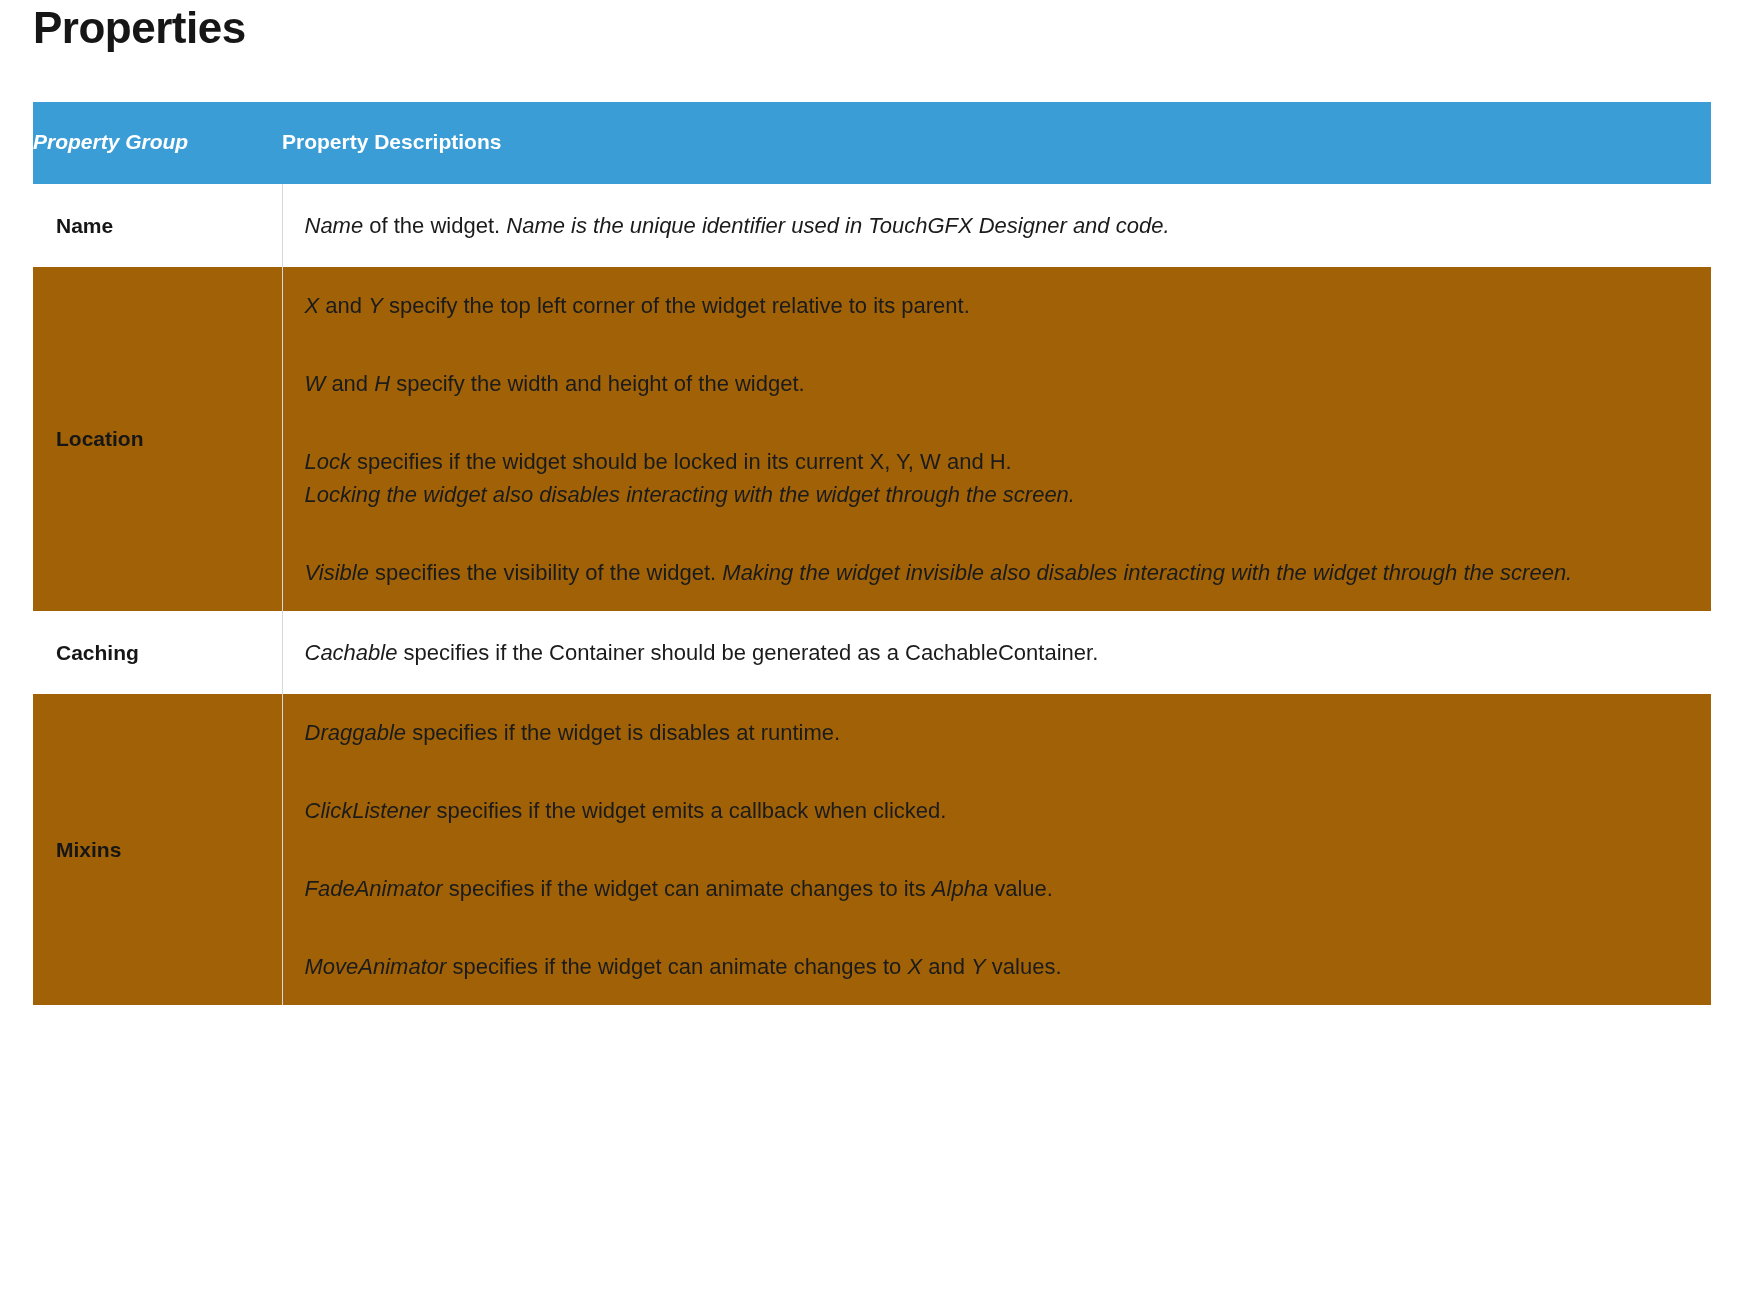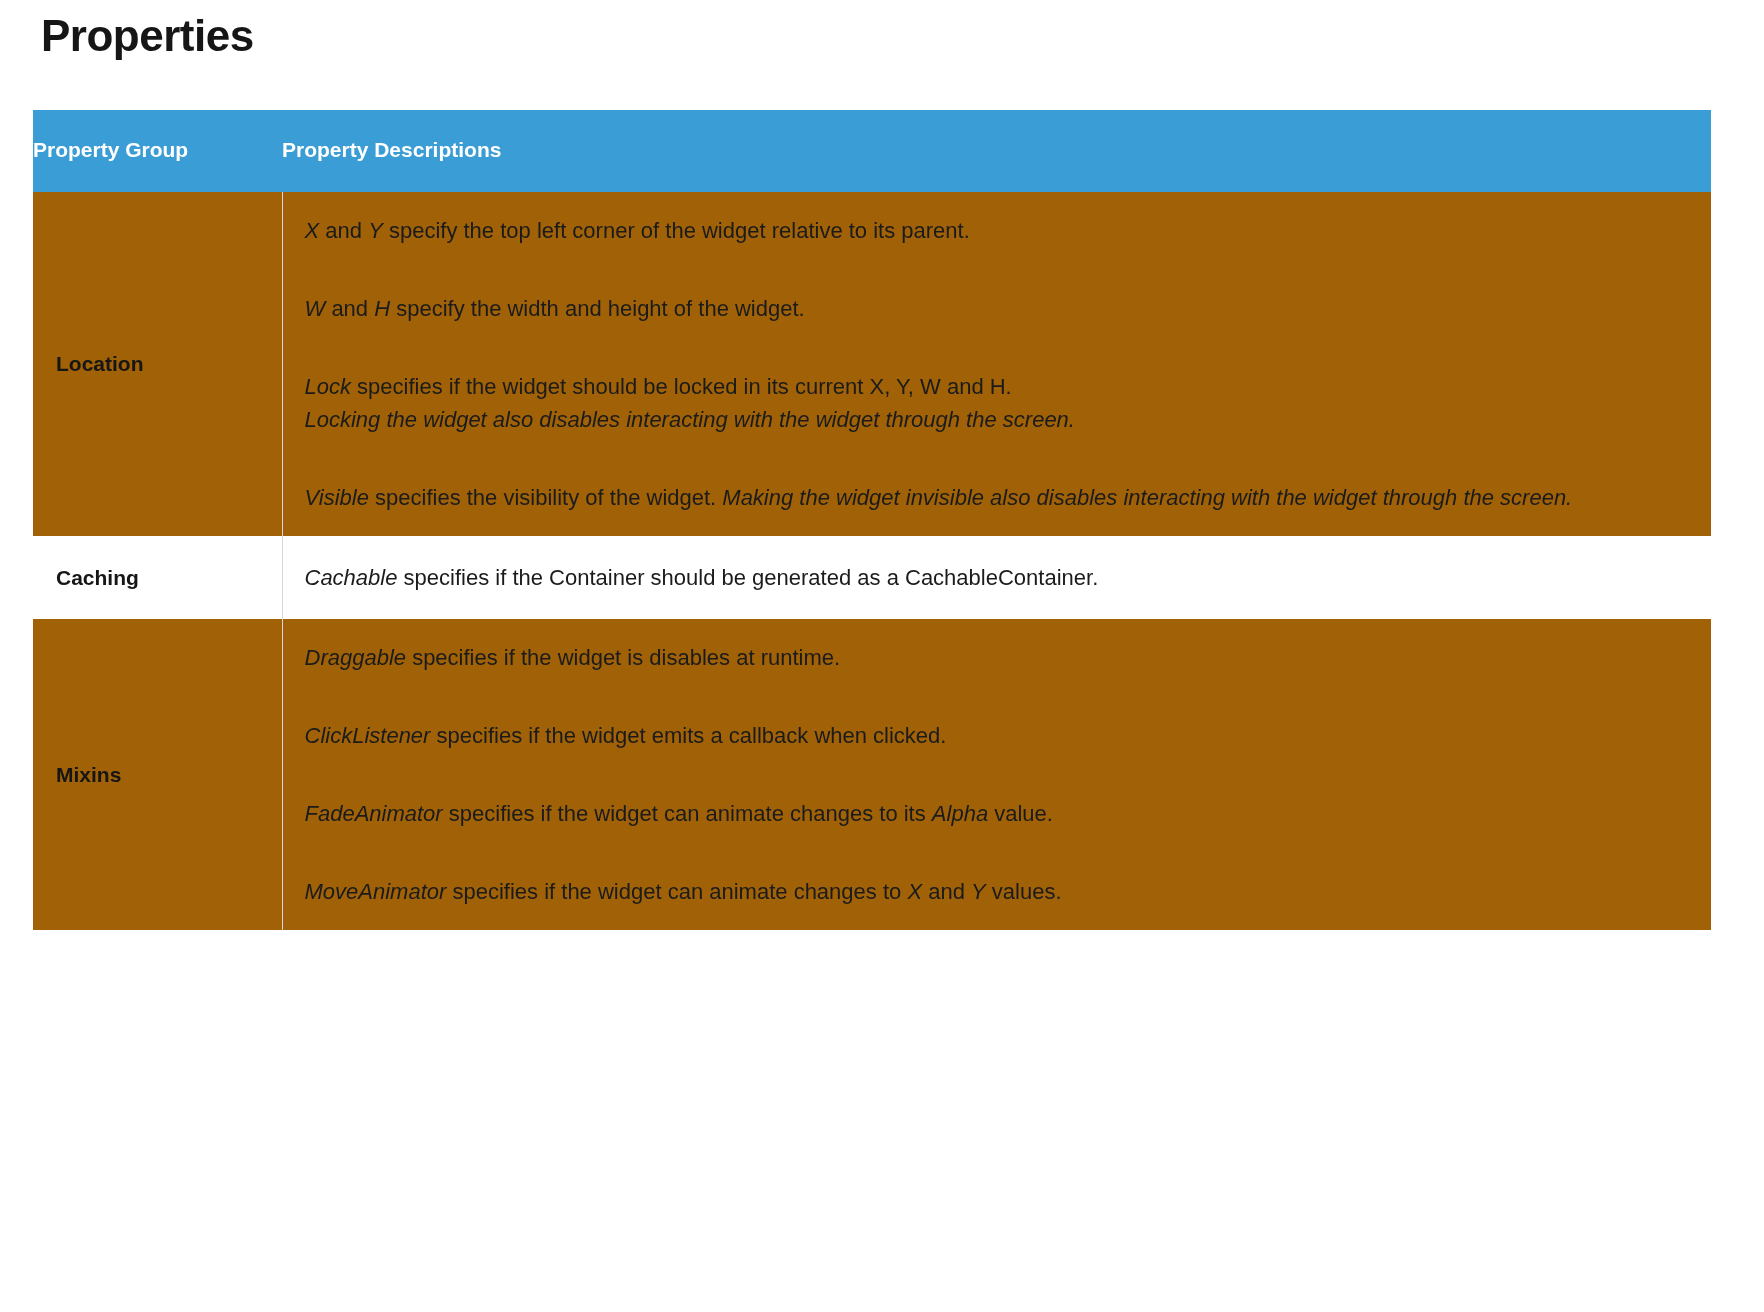--- a/index.html
+++ b/index.html
@@ -16,21 +16,21 @@
   }
   .page {
     padding: 0 33px;
     box-sizing: border-box;
   }
   .page-title {
     font-size: 44px;
     font-weight: bold;
     letter-spacing: -0.5px;
     color: #161616;
-    margin: 8px;
+    margin: 0;
     padding-top: 2px;
     line-height: 1.18;
   }
   .intro {
     font-size: 22px;
     color: #1b1b1b;
     margin: 0;
     padding-top: 37px;
     line-height: 1.5;
   }
@@ -54,20 +54,21 @@
     width: 249px;
     padding-left: 23px;
     box-sizing: border-box;
   }
   th.col-desc, td.col-desc {
     padding-left: 22px;
     box-sizing: border-box;
   }
   thead th.col-group {
     border-right: 3px solid #ffffff;
+    font-style: italic;
   }
   table.props tbody td {
     font-size: 22px;
     line-height: 1.5;
     vertical-align: middle;
     border: none;
   }
   table.props tbody td.col-group {
     font-weight: bold;
     color: #161616;
@@ -113,20 +114,28 @@
 
 
   <table class="props">
     <thead>
       <tr>
         <th class="col-group">Property Group</th>
         <th class="col-desc">Property Descriptions</th>
       </tr>
     </thead>
     <tbody id="props-body">
+        <tr class="row-plain">
+          <td class="col-group">Name</td>
+          <td class="col-desc">
+            <div class="desc-block">
+              <p><em>Name</em><span> of the widget. </span><em>Name is the unique identifier used in TouchGFX Designer and code.</em></p>
+            </div>
+          </td>
+        </tr>
         <tr class="row-alt">
           <td class="col-group">Location</td>
           <td class="col-desc">
             <div class="desc-block">
               <p><em>X</em><span> and </span><em>Y</em><span> specify the top left corner of the widget relative to its parent.</span></p>
               <p><em>W</em><span> and </span><em>H</em><span> specify the width and height of the widget.</span></p>
               <p><em>Lock</em><span> specifies if the widget should be locked in its current X, Y, W and H.</span><br><em>Locking the widget also disables interacting with the widget through the screen.</em></p>
               <p><em>Visible</em><span> specifies the visibility of the widget. </span><em>Making the widget invisible also disables interacting with the widget through the screen.</em></p>
             </div>
           </td>

